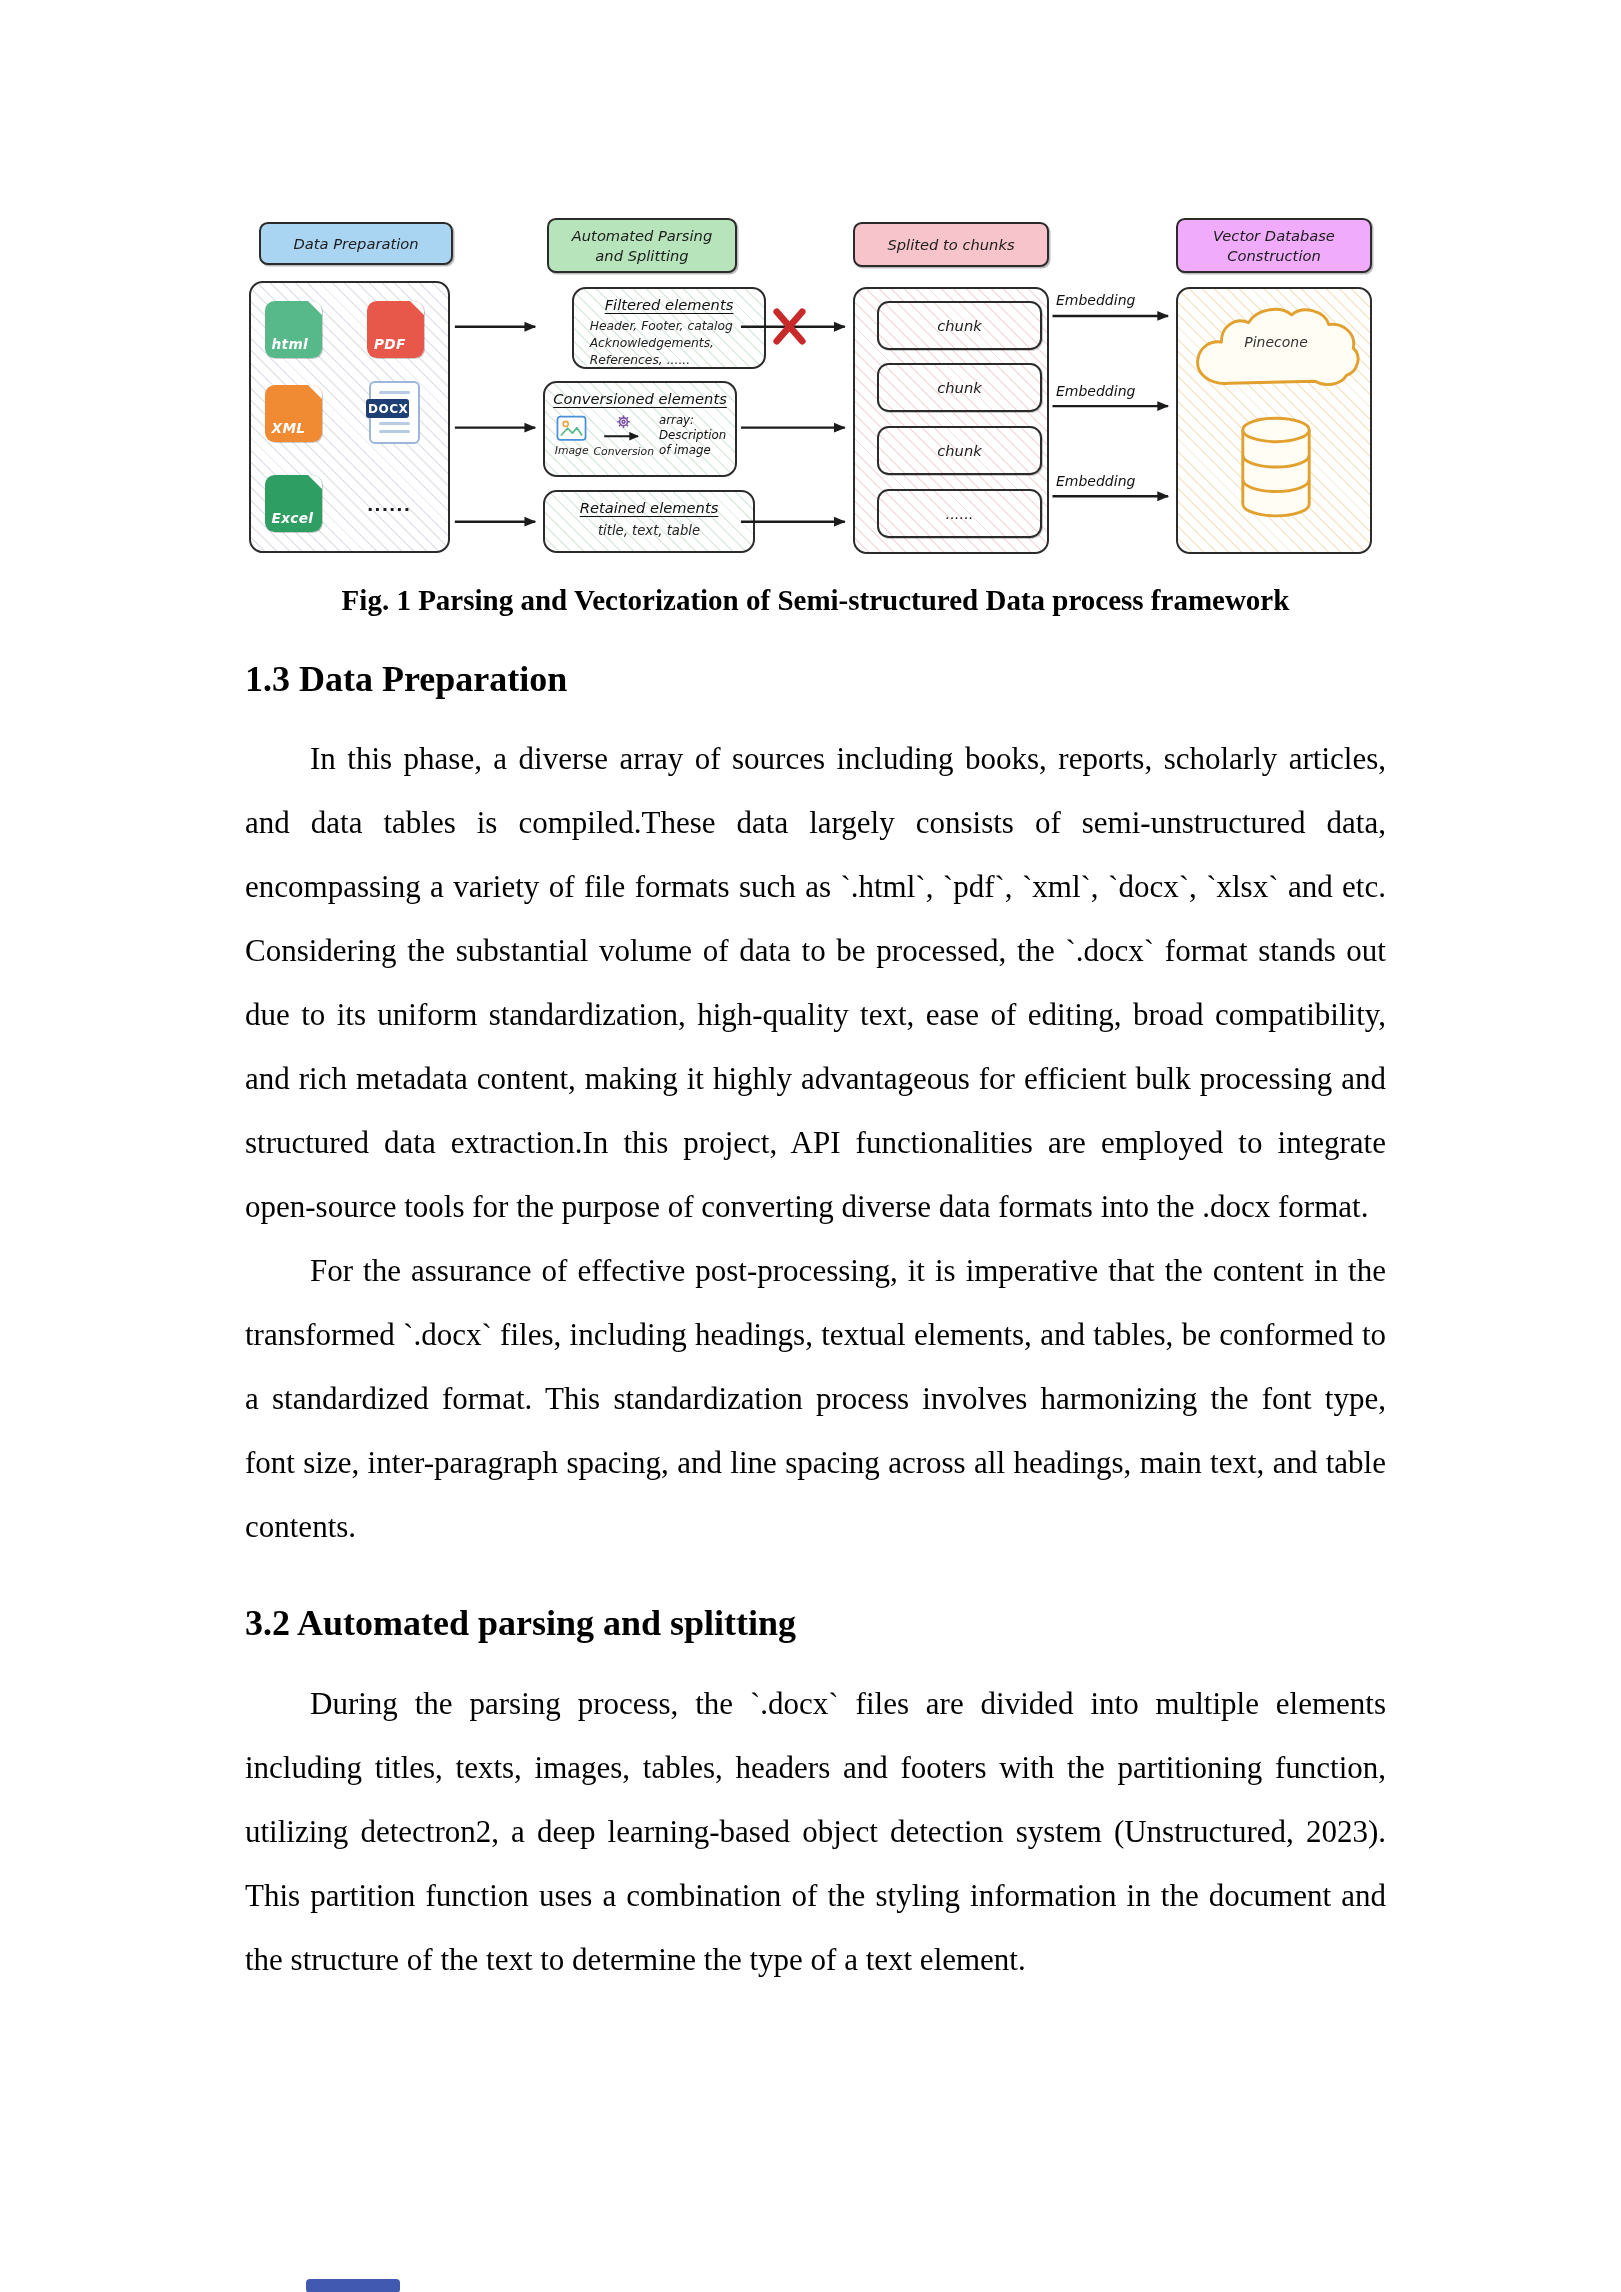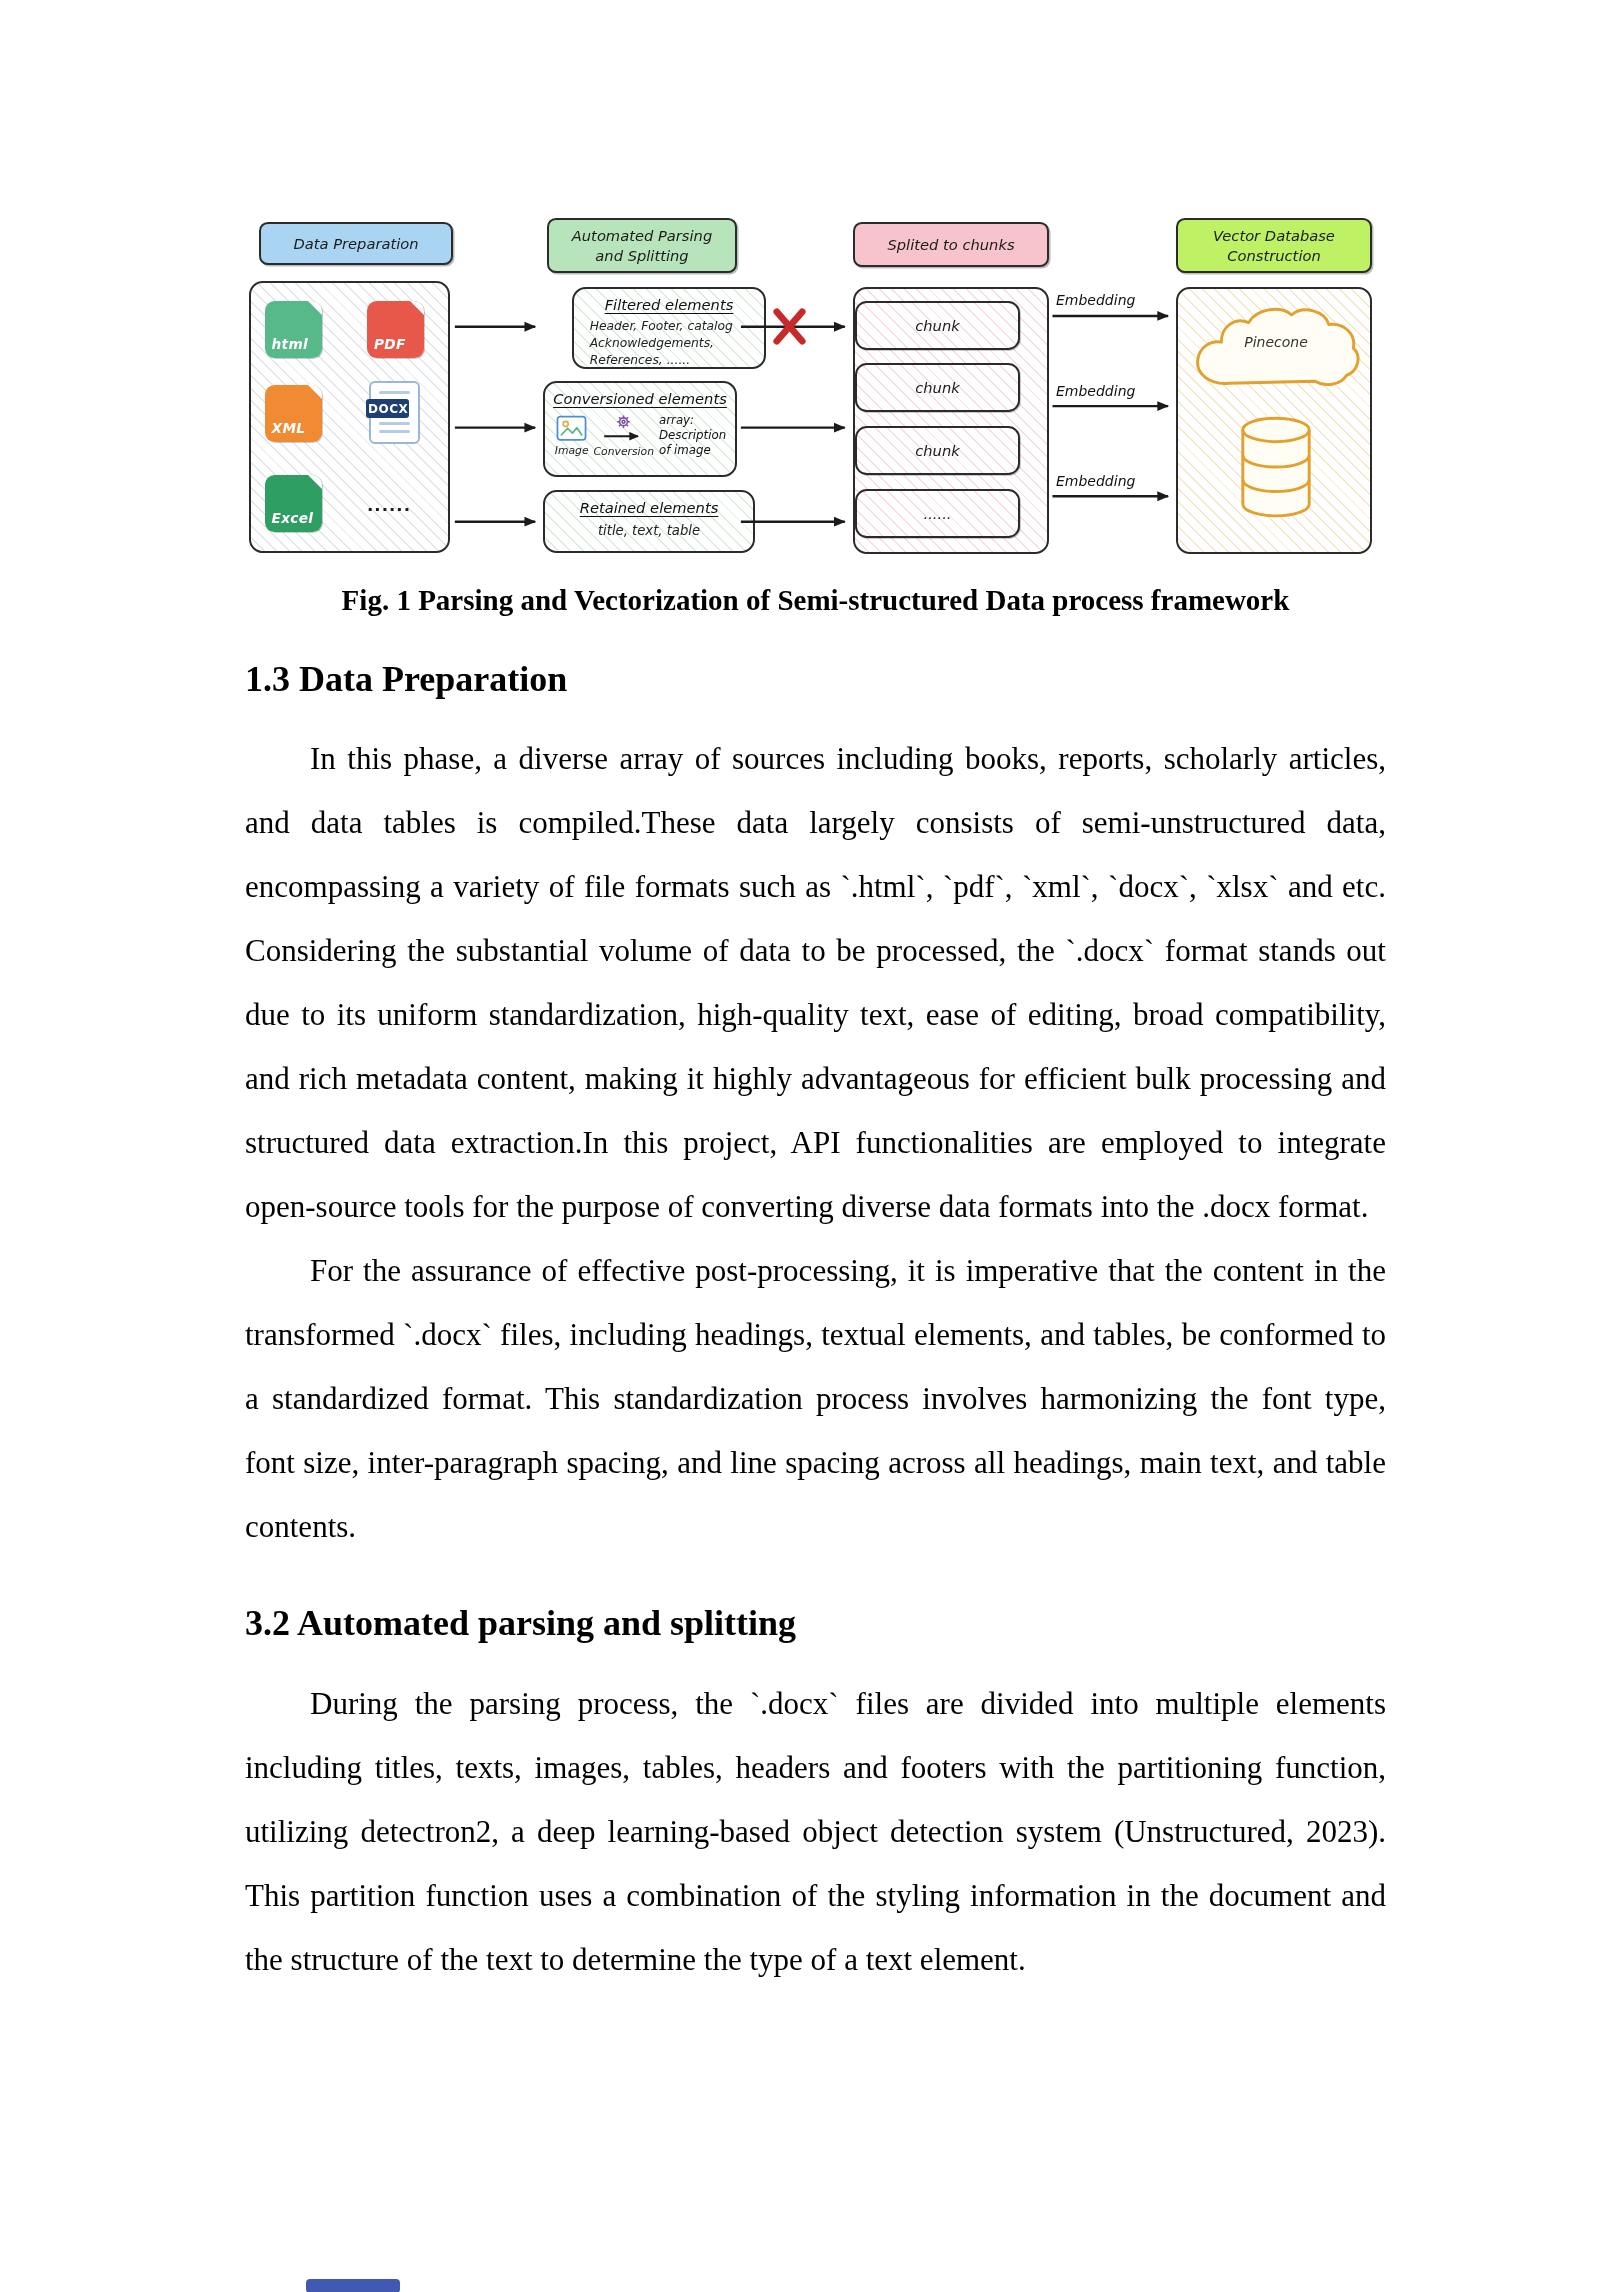--- a/index.html
+++ b/index.html
@@ -78,21 +78,21 @@
   }
   .boxbody.center { text-align:center; padding:5.9px 0 0 0; font-size:13.2px; }
 
   .conv-row { display:flex; align-items:center; padding:5.9px 5.9px 0 9.8px; gap:4.9px; }
   .conv-col { display:flex; flex-direction:column; align-items:center; }
   .conv-sub { font-size:10.8px; font-style:italic; color:#222; margin-top:2px; }
   .conv-out { font-size:11.8px; font-style:italic; white-space:pre-line; line-height:1.3; color:#111; }
 
   
   .chunk {
-    position:absolute; left:0; width:165px; height:49px;
+    position:absolute; left:22px; width:165px; height:49px;
     border:2px solid #2b2b2b; border-radius:11.8px;
     background-color:#ffffff;
     background-image:repeating-linear-gradient(45deg, rgba(220,120,130,.25) 0 1.4px, transparent 1.4px 8.8px);
     display:flex; align-items:center; justify-content:center;
     font-size:14.7px; font-style:italic; color:#1b1b1b;
     box-shadow:1px 1px 0 rgba(0,0,0,.2);
   }
 
   .embed-label {
     position:absolute; width:118px; text-align:left;
@@ -126,21 +126,21 @@
 <body>
 
 <div class="page">
 
   <div class="figure">
 
     <div class="hdr" style="left: 12px; top: 3.9px; width: 194px; height: 43px; background-color: rgb(169, 212, 242);">Data Preparation</div>
     <div class="hdr" style="left: 300px; top: 0px; width: 190px; height: 55px; background-color: rgb(183, 228, 187);">Automated Parsing
 and Splitting</div>
     <div class="hdr" style="left: 606px; top: 3.9px; width: 196px; height: 45px; background-color: rgb(246, 196, 202);">Splited to chunks</div>
-    <div class="hdr" style="left: 929px; top: 0px; width: 196px; height: 55px; background-color: #bef264;">Vector Database
+    <div class="hdr" style="left: 929px; top: 0px; width: 196px; height: 55px; background-color: #f0abfc;">Vector Database
 Construction</div>
 
     <div class="bigbox hatch-blue" style="left:2px;top:63px;width:201px;height:272px;">
       <div class="file-icon" style="left: 13.7px; top: 17.6px; background-color: rgb(87, 185, 138);">
         <span class="flabel">html</span>
       </div>
       <div class="file-icon" style="left: 116px; top: 17.6px; background-color: rgb(232, 88, 74);">
         <span class="flabel">PDF</span>
       </div>
       <div class="file-icon" style="left: 13.7px; top: 102px; background-color: rgb(240, 138, 51);">

